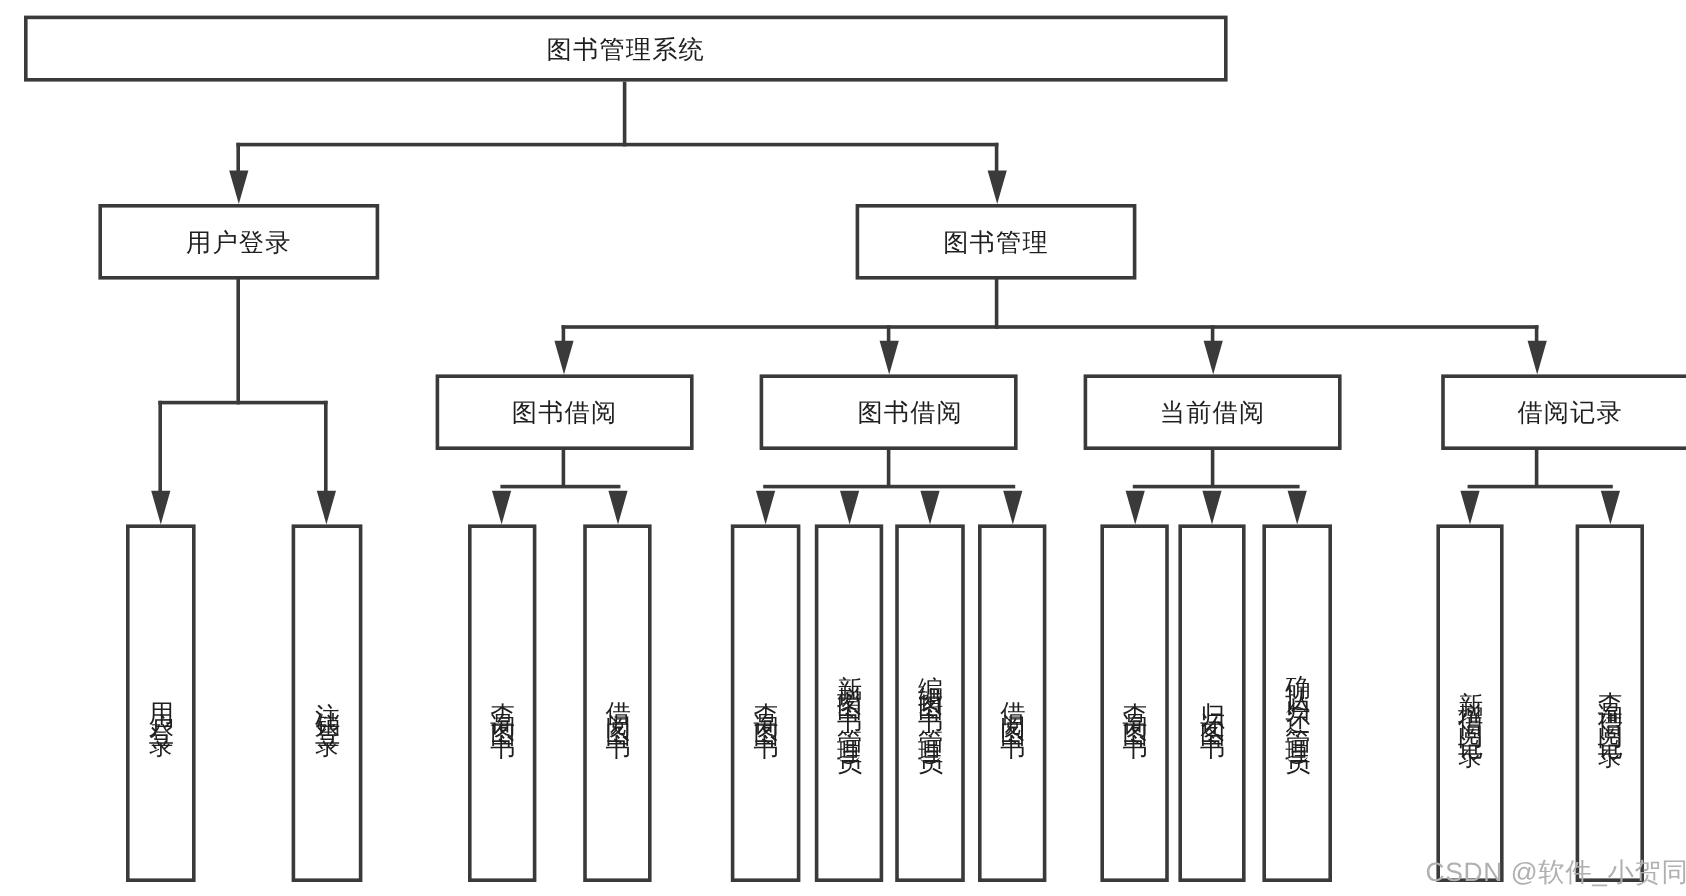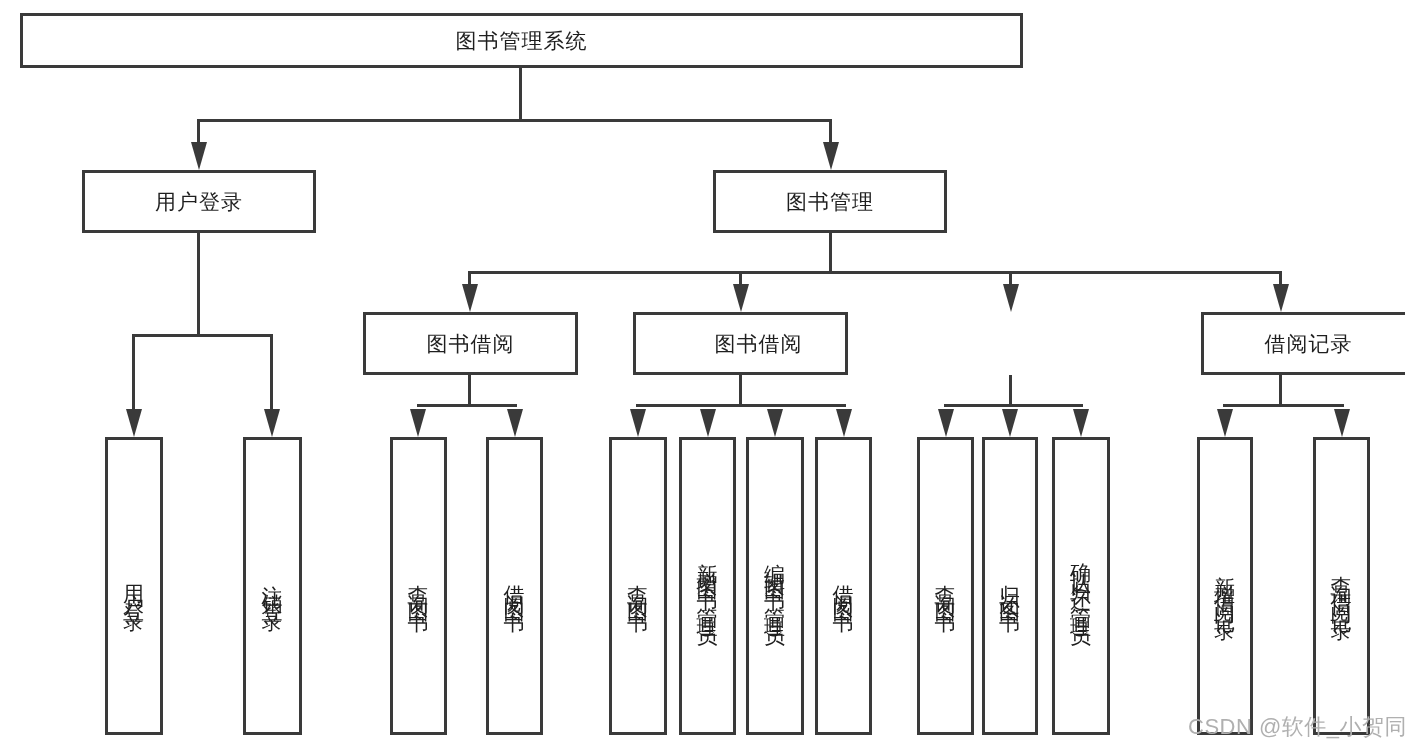--- a/index.html
+++ b/index.html
@@ -60,20 +60,21 @@
 
 <div class="canvas">
 
   <div class="box hbox" style="left:20px; top:13px; width:1003px; height:55px;">图书管理系统</div>
 
   <div class="box hbox" style="left:82px; top:170px; width:234px; height:63px;">用户登录</div>
   <div class="box hbox" style="left:713px; top:170px; width:234px; height:63px;text-align:center;">图书管理</div>
 
   <div class="box hbox" style="left:363px; top:312px; width:215px; height:63px;">图书借阅</div>
   <div class="box hbox" style="left:633px; top:312px; width:215px; height:63px;padding-left:36px;">图书借阅</div>
+  <div class="box hbox" style="left:903px; top:312px; width:215px; height:63px;">当前借阅</div>
   <div class="box hbox" style="left:1173px; top:312px; width:215px; height:63px;margin-left:28px;">借阅记录</div>
 
   <div class="box vbox" style="left:105px; top:437px; width:58px; height:298px;">用户登录</div>
   <div class="box vbox" style="left:243px; top:437px; width:59px; height:298px;">注销登录</div>
 
   <div class="box vbox" style="left:390px; top:437px; width:57px; height:298px;">查询图书</div>
   <div class="box vbox" style="left:486px; top:437px; width:57px; height:298px;">借阅图书</div>
 
   <div class="box vbox" style="left:609px; top:437px; width:58px; height:298px;">查询图书</div>
   <div class="box vbox" style="left:679px; top:437px; width:57px; height:298px;">新增图书（管理员）</div>

